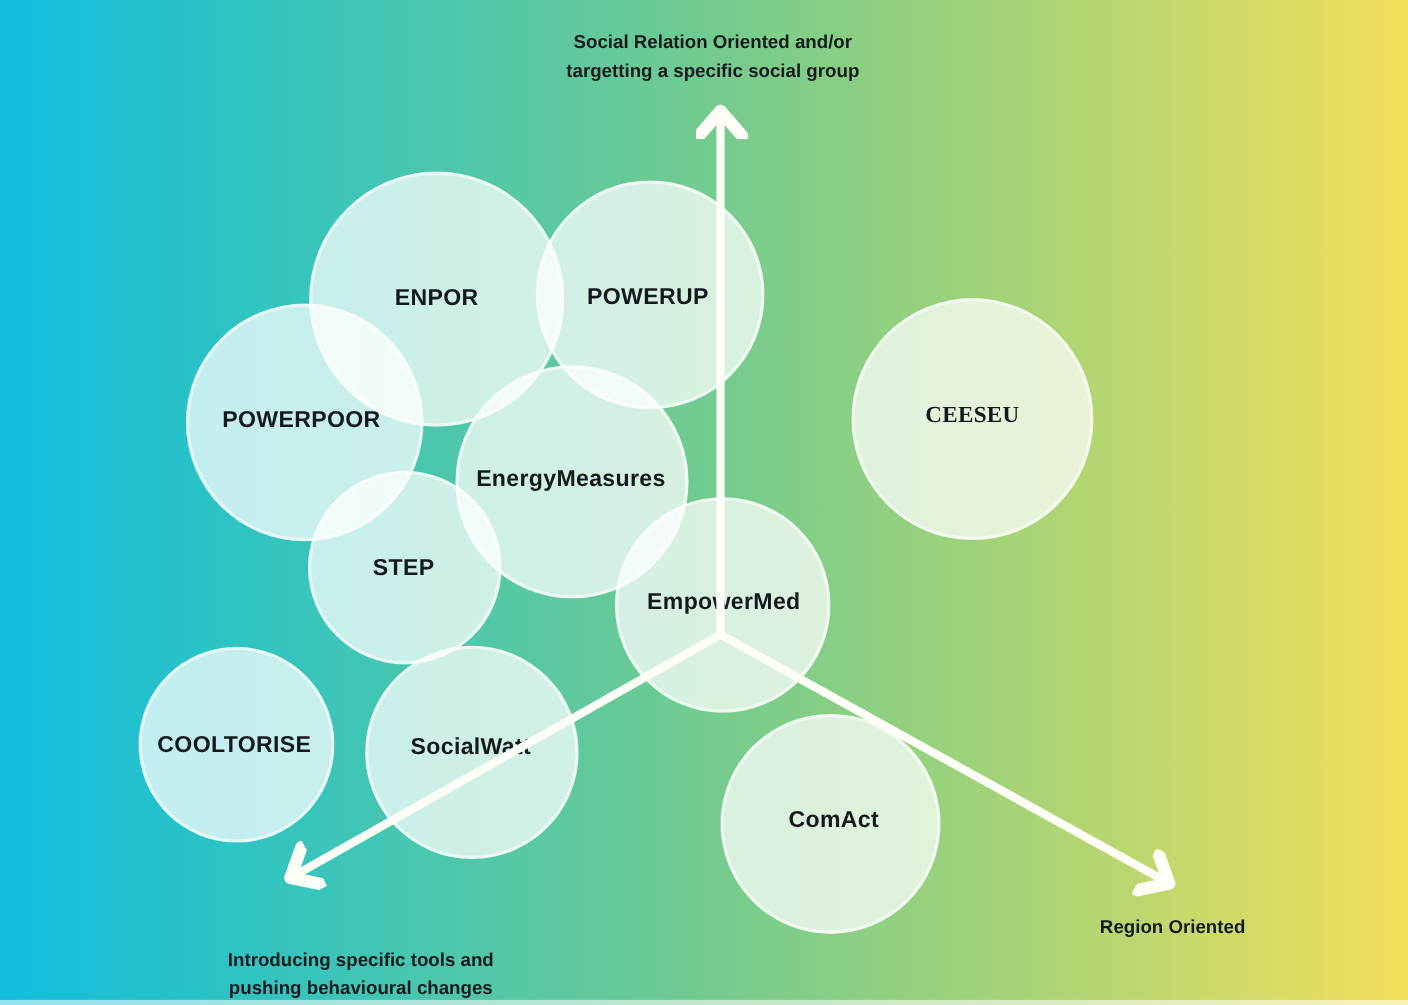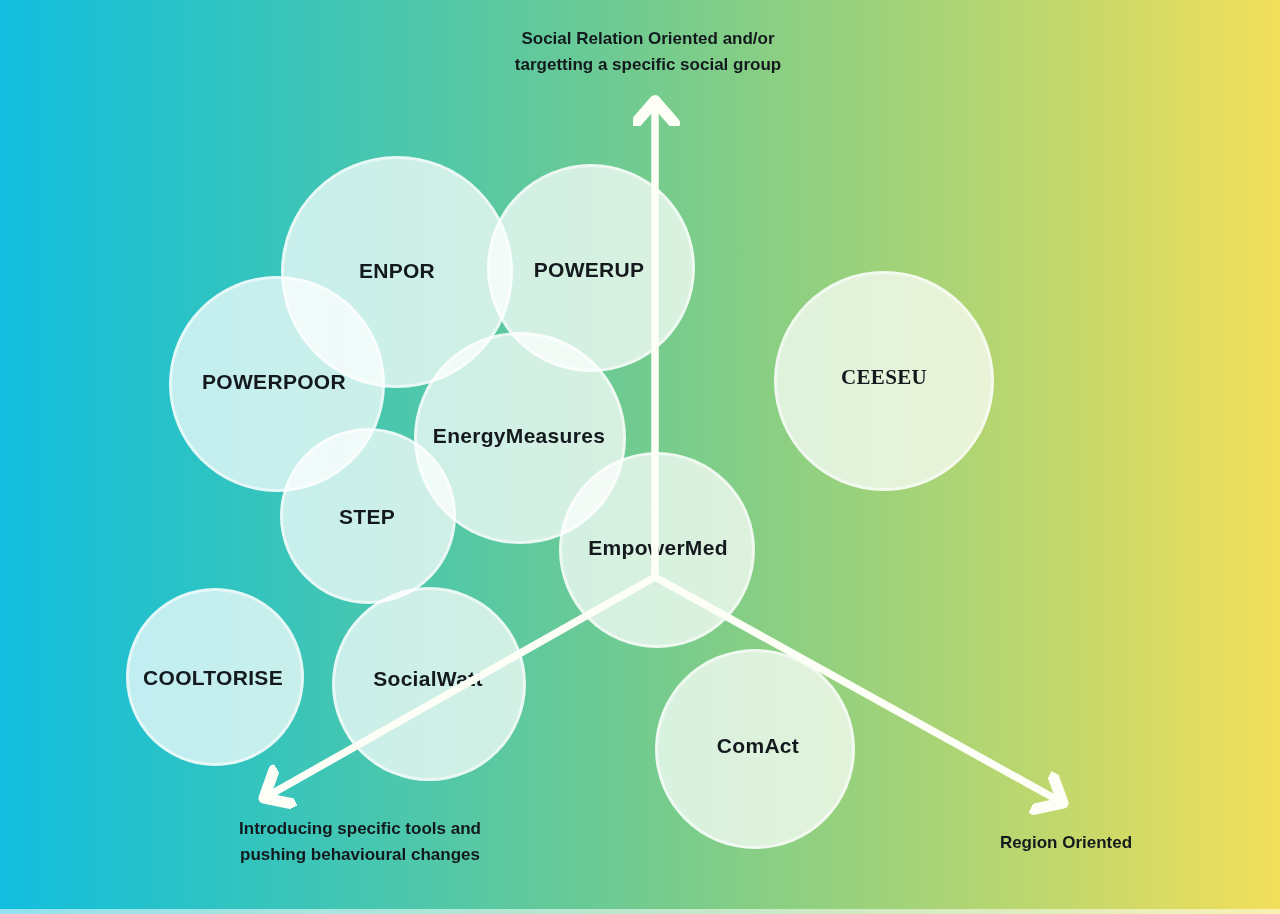--- a/index.html
+++ b/index.html
@@ -49,21 +49,21 @@
     position: absolute;
     font-weight: bold;
     font-size: 17px;
     line-height: 1.5;
     color: #13191d;
     text-align: center;
     transform: translateX(-50%);
     white-space: nowrap;
   }
   .caption-top    { left: 648px; top: 26px; }
-  .caption-bl     { left: 328px; top: 816px; margin-left: 32px; }
+  .caption-bl     { left: 328px; top: 860px; }
   .caption-br     { left: 1066px; top: 830px; }
   .bottom-strip {
     position: absolute;
     left: 0; bottom: 0;
     width: 1280px; height: 5px;
     background: rgba(255,255,255,0.55);
     z-index: 4;
   }
 </style>
 </head>

